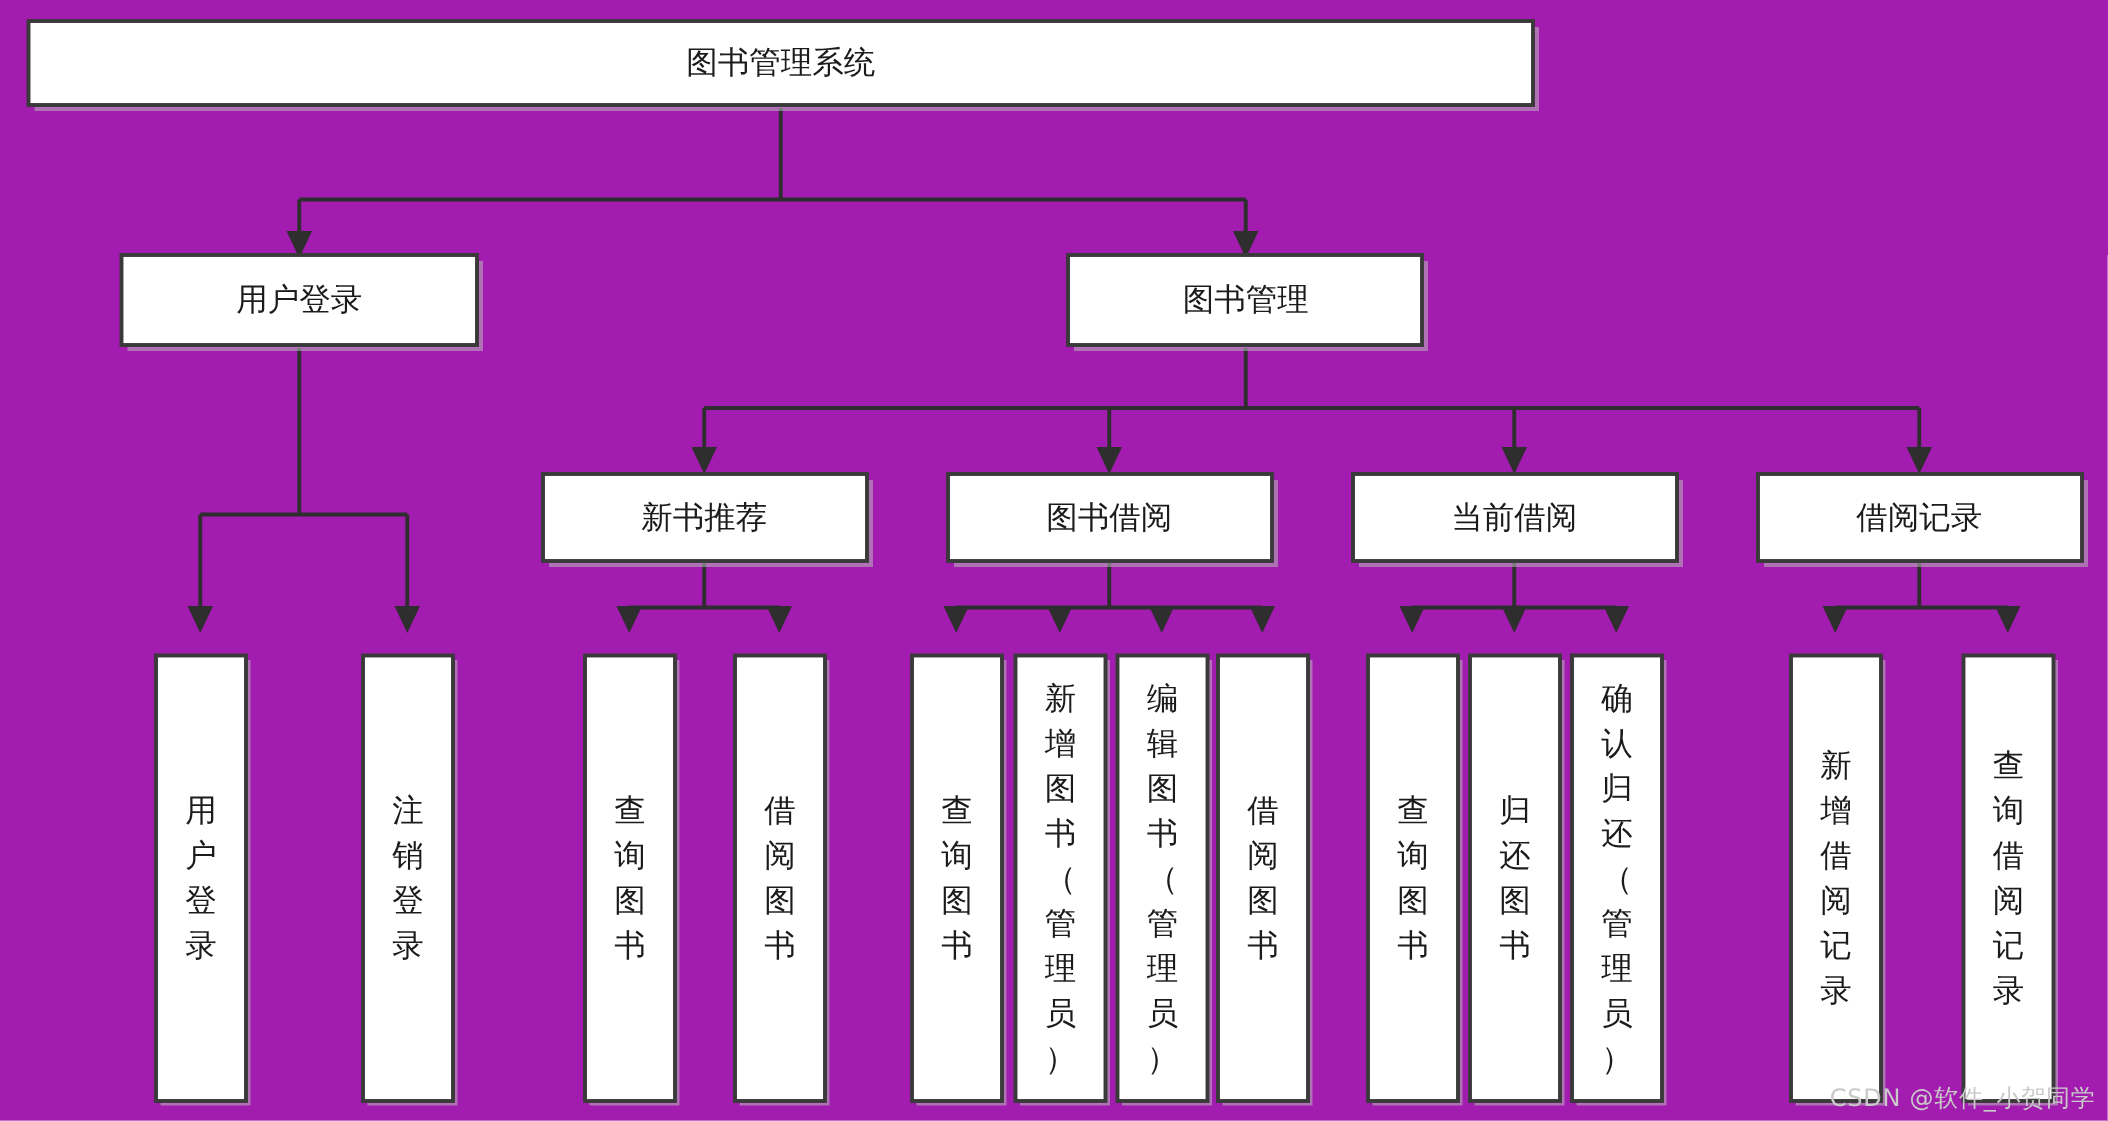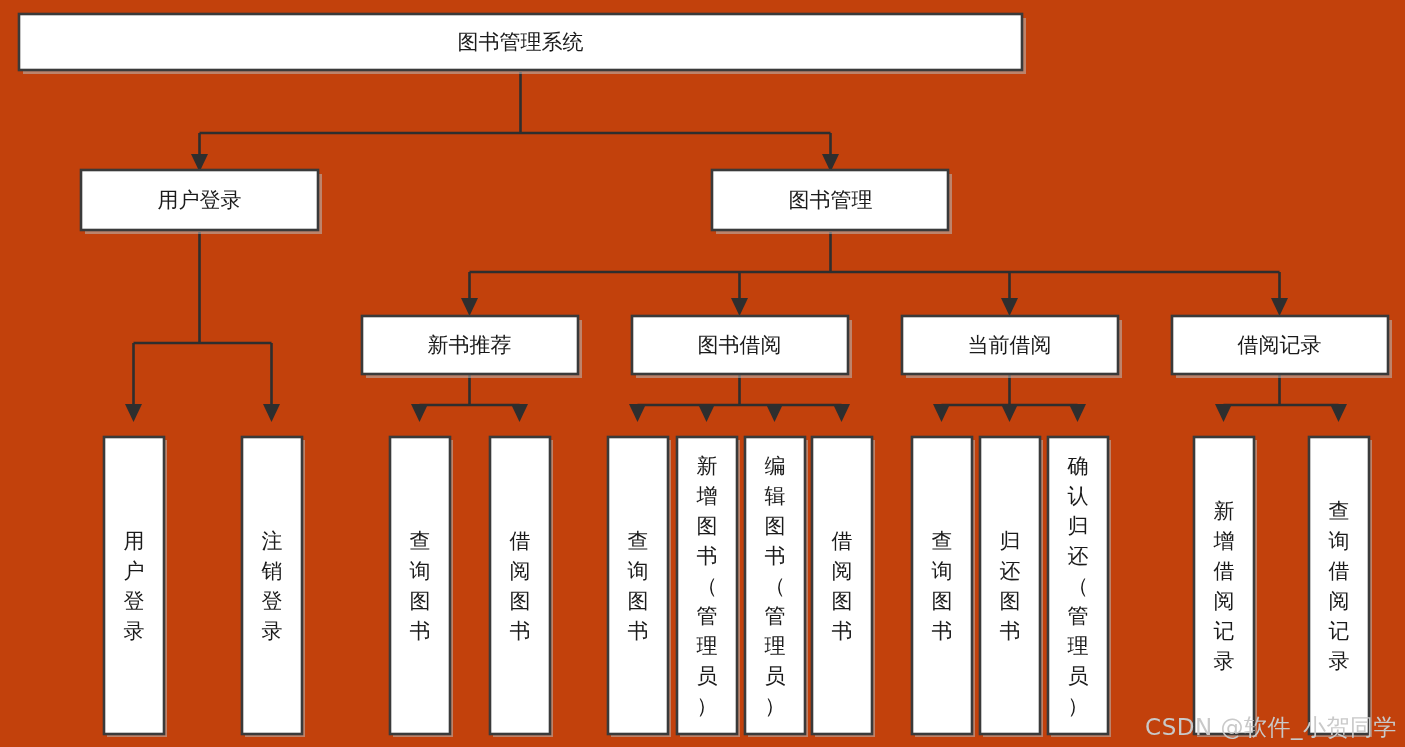--- a/index.html
+++ b/index.html
@@ -10,21 +10,21 @@
   body {
     width: 1405px;
     height: 747px;
     overflow: hidden;
     font-family: "DejaVu Sans", "Liberation Sans", sans-serif;
   }
   #diagram-root {
     position: relative;
     width: 1405px;
     height: 747px;
-    background: #c2410c;
+    background: #a21caf;
   }
   svg#flow {
     position: absolute;
     top: 0;
     left: 0;
     width: 1405px;
     height: 747px;
   }
   .node-box {
     fill: #ffffff;
@@ -55,21 +55,21 @@
     font-family: "DejaVu Sans", "Liberation Sans", sans-serif;
     fill: #1b1b1b;
     font-size: 21px;
     text-anchor: middle;
   }
   .watermark {
     position: absolute;
     right: 8px;
     bottom: 4px;
     font-family: "DejaVu Sans", "Liberation Sans", sans-serif;
-    font-size: 23px;
+    font-size: 16px;
     color: #c9c9c9;
     letter-spacing: 0.5px;
     white-space: nowrap;
     pointer-events: none;
     margin-left: 28px;
   }
 </style>
 </head>
 <body>
 

